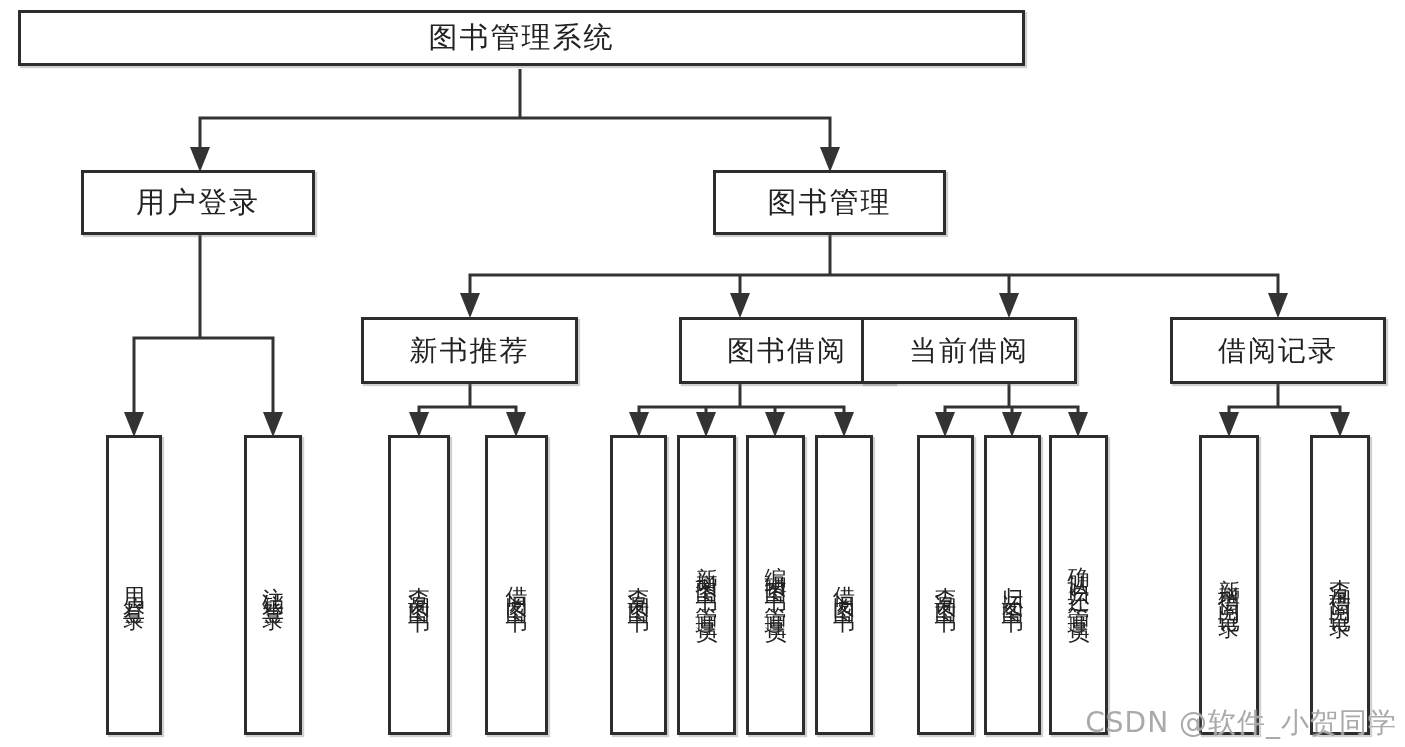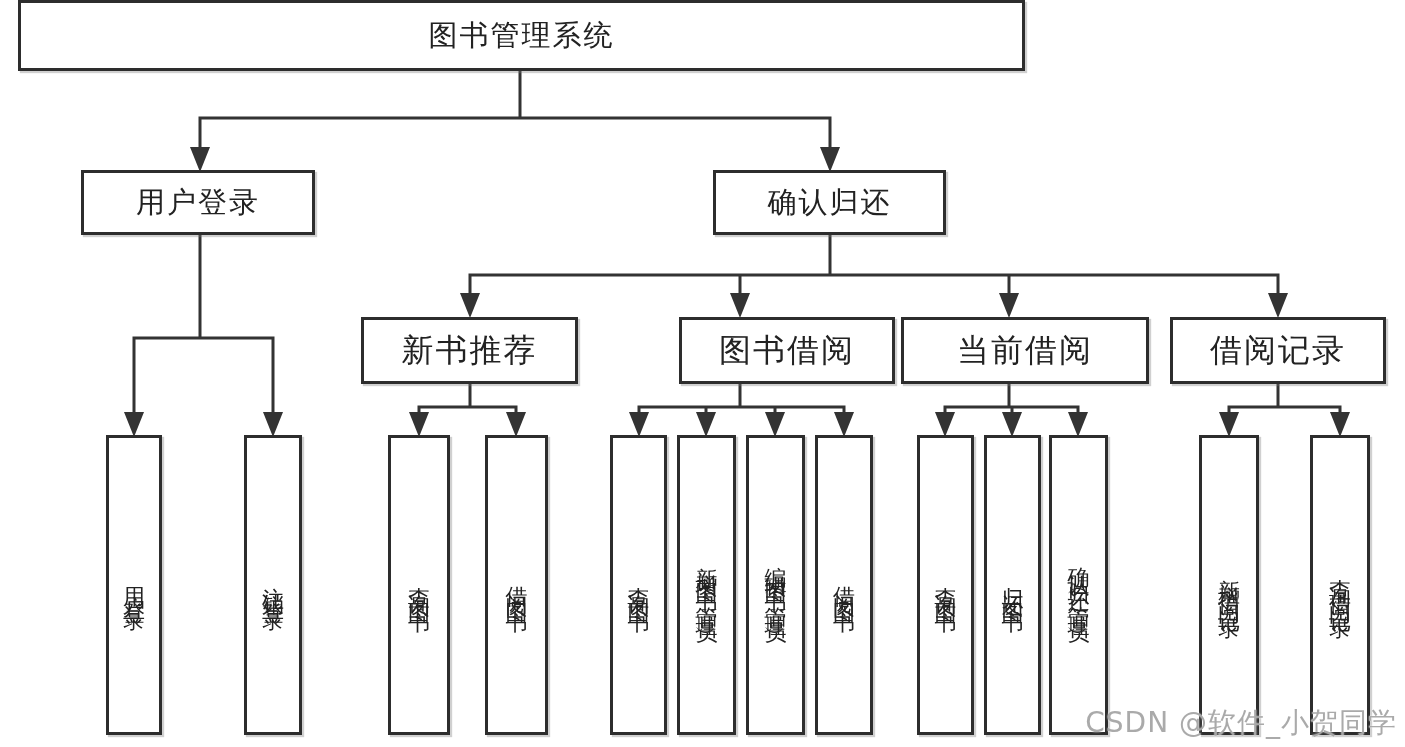--- a/index.html
+++ b/index.html
@@ -32,21 +32,21 @@
     color: #222222;
     z-index: 1;
     box-shadow: 2px 2px 1px rgba(120,120,120,0.35);
   }
   .node.h-label {
     letter-spacing: 2px;
     white-space: nowrap;
   }
   .node.root-box   { font-size: 29px; }
   .node.level2-box { font-size: 29px; }
-  .node.level3-box { font-size: 32px; }
+  .node.level3-box { font-size: 28px; }
   .node.leaf-box   { font-size: 22px; }
   .leaf-box .vtext {
     writing-mode: vertical-lr;
     letter-spacing: 8px;
     line-height: 1;
     white-space: nowrap;
   }
   .watermark {
     position: absolute;
     right: 8px;
@@ -109,38 +109,38 @@
       <polygon points="765,412 785,412 775,437"></polygon>
       <polygon points="834,412 854,412 844,437"></polygon>
       <polygon points="935,412 955,412 945,437"></polygon>
       <polygon points="1002,412 1022,412 1012,437"></polygon>
       <polygon points="1068,412 1088,412 1078,437"></polygon>
       <polygon points="1219,412 1239,412 1229,437"></polygon>
       <polygon points="1330,412 1350,412 1340,437"></polygon>
     </g>
   </svg>
 
-  <div class="node root-box h-label" style="left:18px; top:0; width:1007px; height:71px;text-align:right;">
+  <div class="node root-box h-label" style="left:18px; top:10px; width:1007px; height:56px;text-align:right;">
     <span>图书管理系统</span>
   </div>
 
   <div class="node level2-box h-label" style="left:81px; top:170px; width:234px; height:65px;">
     <span>用户登录</span>
   </div>
   <div class="node level2-box h-label" style="left:713px; top:170px; width:233px; height:65px;">
-    <span>确认归还</span>
+    <span>图书管理</span>
   </div>
 
   <div class="node level3-box h-label" style="left:361px; top:317px; width:217px; height:67px;">
     <span>新书推荐</span>
   </div>
   <div class="node level3-box h-label" style="left:632px; top:317px; width:216px; height:67px;margin-left:47px;">
     <span>图书借阅</span>
   </div>
-  <div class="node level3-box h-label" style="left:901px; top:317px; width:248px; height:67px;">
+  <div class="node level3-box h-label" style="left:861px; top:317px; width:216px; height:67px;">
     <span>当前借阅</span>
   </div>
   <div class="node level3-box h-label" style="left:1170px; top:317px; width:216px; height:67px;">
     <span>借阅记录</span>
   </div>
 
   <div class="node leaf-box" style="left:106px; top:435px; width:56px; height:300px;">
     <span class="vtext">用户登录</span>
   </div>
   <div class="node leaf-box" style="left:244px; top:435px; width:58px; height:300px;">

